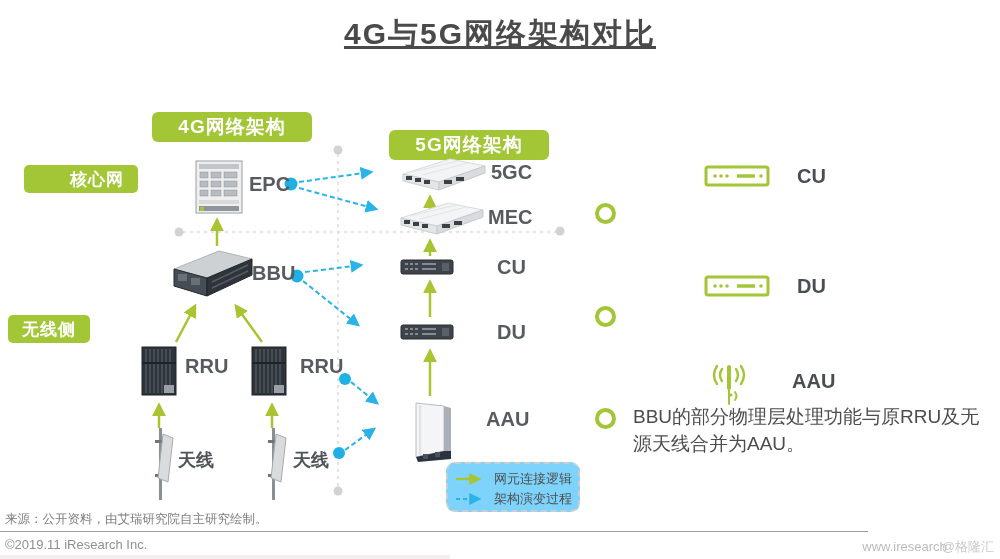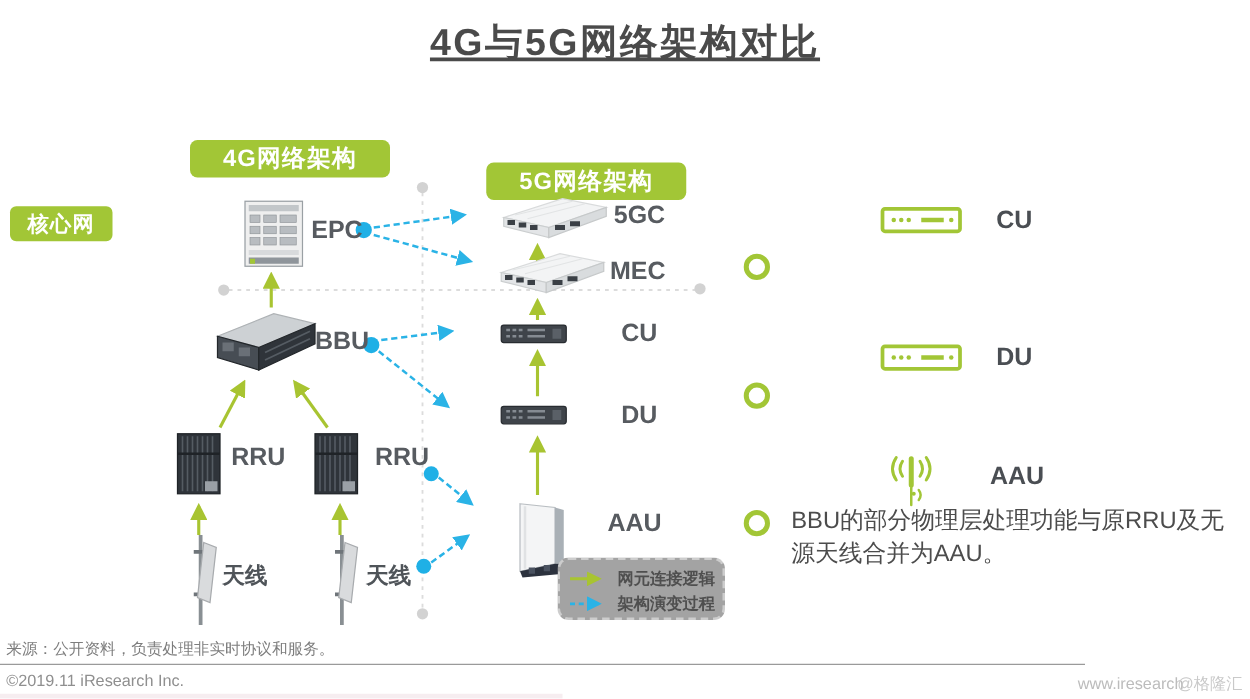--- a/index.html
+++ b/index.html
@@ -11,43 +11,44 @@
   .green-pill{background:#a2c636;color:#fff;font-weight:bold;text-align:center;
               border-radius:6px;display:flex;align-items:center;justify-content:center;}
   .col-header{width:160px;height:30px;font-size:19px;letter-spacing:1px;}
   .side-badge{width:82px;height:28px;font-size:17px;letter-spacing:1px;border-radius:5px;}
   .node-label{font-weight:bold;color:#575b60;font-size:20px;white-space:nowrap;}
   .node-label.cjk{font-size:18px;color:#4f5459;}
   .overlay{left:0;top:0;pointer-events:none;}
   .exp-term{font-weight:bold;color:#4a4e53;font-size:20px;}
   .exp-text{width:358px;font-size:19px;line-height:27px;color:#4c4c4c;}
   .bullet-ring{width:13px;height:13px;border:4px solid #a2c636;border-radius:50%;background:#fff;}
-  .legend-box{left:446px;top:446px;width:134px;height:50px;border:2px dashed #cdcdcd;
-              border-radius:9px;background:#a3a3a3;box-sizing:border-box;padding:5px 6px 0 6px;font-weight:bold;}
+  .legend-box{left:446px;top:462px;width:134px;height:50px;border:2px dashed #cdcdcd;
+              border-radius:9px;background:#7dd3fc;box-sizing:border-box;padding:5px 6px 0 6px;}
   .legend-row{display:flex;align-items:center;height:20px;}
   .legend-row span{font-size:13px;color:#4f4f4f;margin-left:6px;white-space:nowrap;}
   .src-note{left:5px;top:511px;font-size:12.5px;color:#7d7d7d;}
   .footer-line{left:0;top:531px;width:868px;height:1px;background:#9a9a9a;}
   .copyright{left:5px;top:537px;font-size:13px;color:#8f8f8f;text-align:center;}
   .site-row{right:6px;top:538px;font-size:13px;white-space:nowrap;}
   .site-row .web{color:#bcbcbc;}
   .site-row .wm{color:#c9c9c9;margin-left:-5px;}
   .pink-strip{left:0;bottom:0;width:450px;height:4px;background:#f6edf0;}
 </style>
 </head>
 <body>
 
 <div class="canvas">
 
   <div class="abs title">4G与5G网络架构对比</div>
 
   <div class="abs green-pill col-header" style="left:152px;top:112px;">4G网络架构</div>
   <div class="abs green-pill col-header" style="left:389px;top:112px;margin-top:18px;">5G网络架构</div>
 
-  <div class="abs green-pill side-badge" style="left:8px;top:165px;">核心网</div>
+  <div class="abs green-pill side-badge" style="left:24px;top:165px;padding-left:32px;">核心网</div>
+  <div class="abs green-pill side-badge" style="left:8px;top:315px;">无线侧</div>
 
   <svg class="abs overlay" width="1000" height="559" viewBox="0 0 1000 559">
     <defs>
       <marker id="ag" viewBox="0 0 10 10" refX="8" refY="5" markerWidth="5.5" markerHeight="5.5" orient="auto">
         <path d="M0,0 L10,5 L0,10 z" fill="#a8c431"></path>
       </marker>
       <marker id="ac" viewBox="0 0 10 10" refX="8" refY="5" markerWidth="6.5" markerHeight="6.5" orient="auto">
         <path d="M0,0 L10,5 L0,10 z" fill="#2ab3e6"></path>
       </marker>
     </defs>
@@ -295,21 +296,21 @@
       <path d="M33,4 Q39,13 33,22" stroke-width="2.4"></path>
       <line x1="21" y1="28" x2="21" y2="42" stroke-width="2"></line>
       <path d="M27,30 Q30,34 27,38" stroke-width="2"></path>
     </g>
     <circle cx="23" cy="33" r="1.6" fill="#a2c636"></circle>
   </svg>
   <div class="abs exp-term" style="left:792px;top:370px;">AAU</div>
   <div class="abs bullet-ring" style="left:595px;top:408px;"></div>
   <div class="abs exp-text" style="left:633px;top:403px;">BBU的部分物理层处理功能与原RRU及无源天线合并为AAU。</div>
 
-  <div class="abs src-note">来源：公开资料，负责处理非实时协议和服务。</div>
+  <div class="abs src-note">来源：公开资料，由艾瑞研究院自主研究绘制。</div>
   <div class="abs footer-line"></div>
   <div class="abs copyright">©2019.11 iResearch Inc.</div>
   <div class="abs site-row">
     <span class="web">www.iresearch</span><span class="wm">@格隆汇</span>
   </div>
   <div class="abs pink-strip"></div>
 
 </div>
 
 </body></html>

